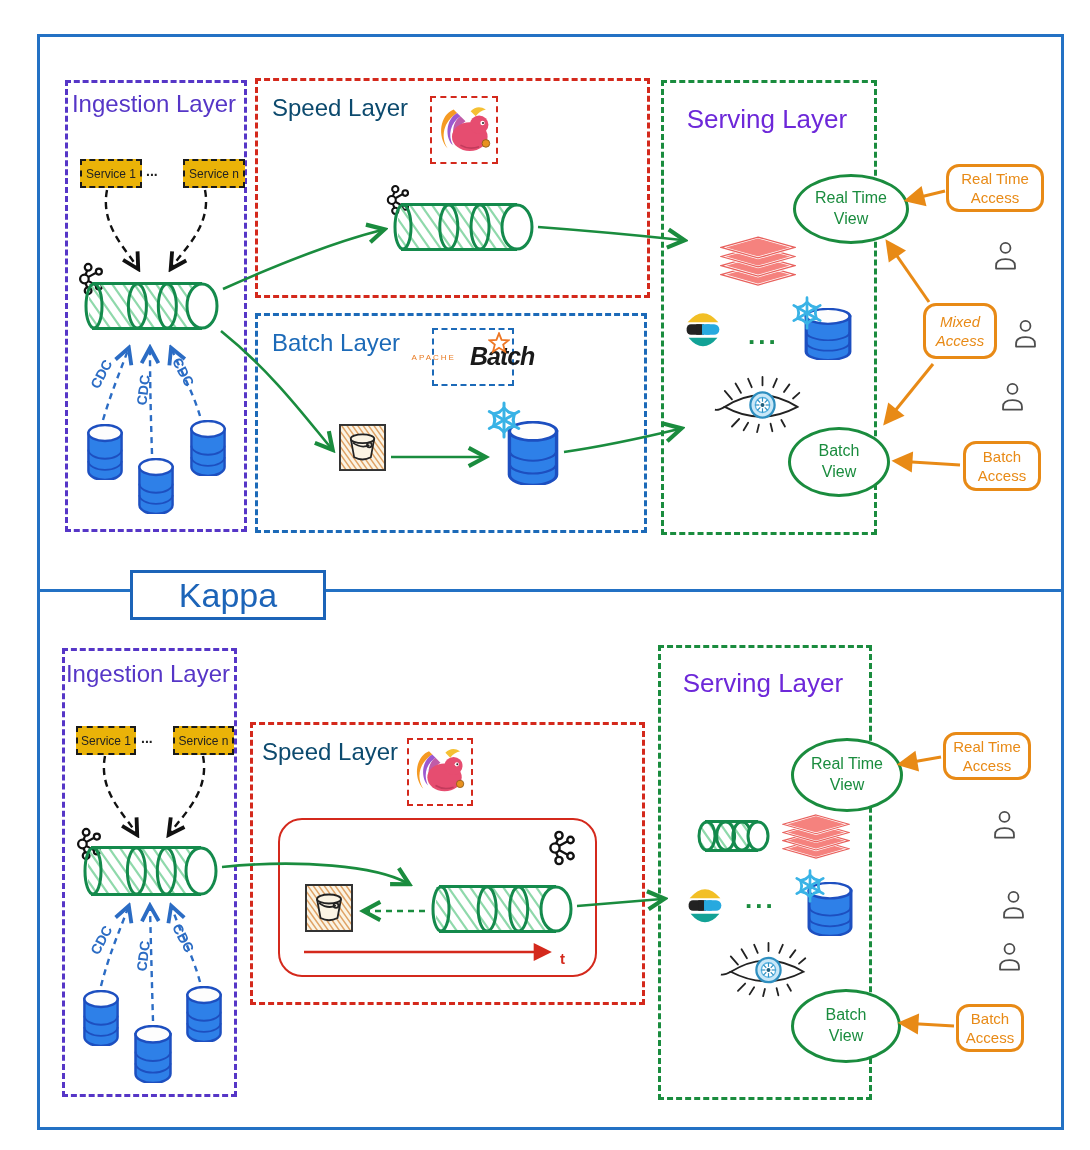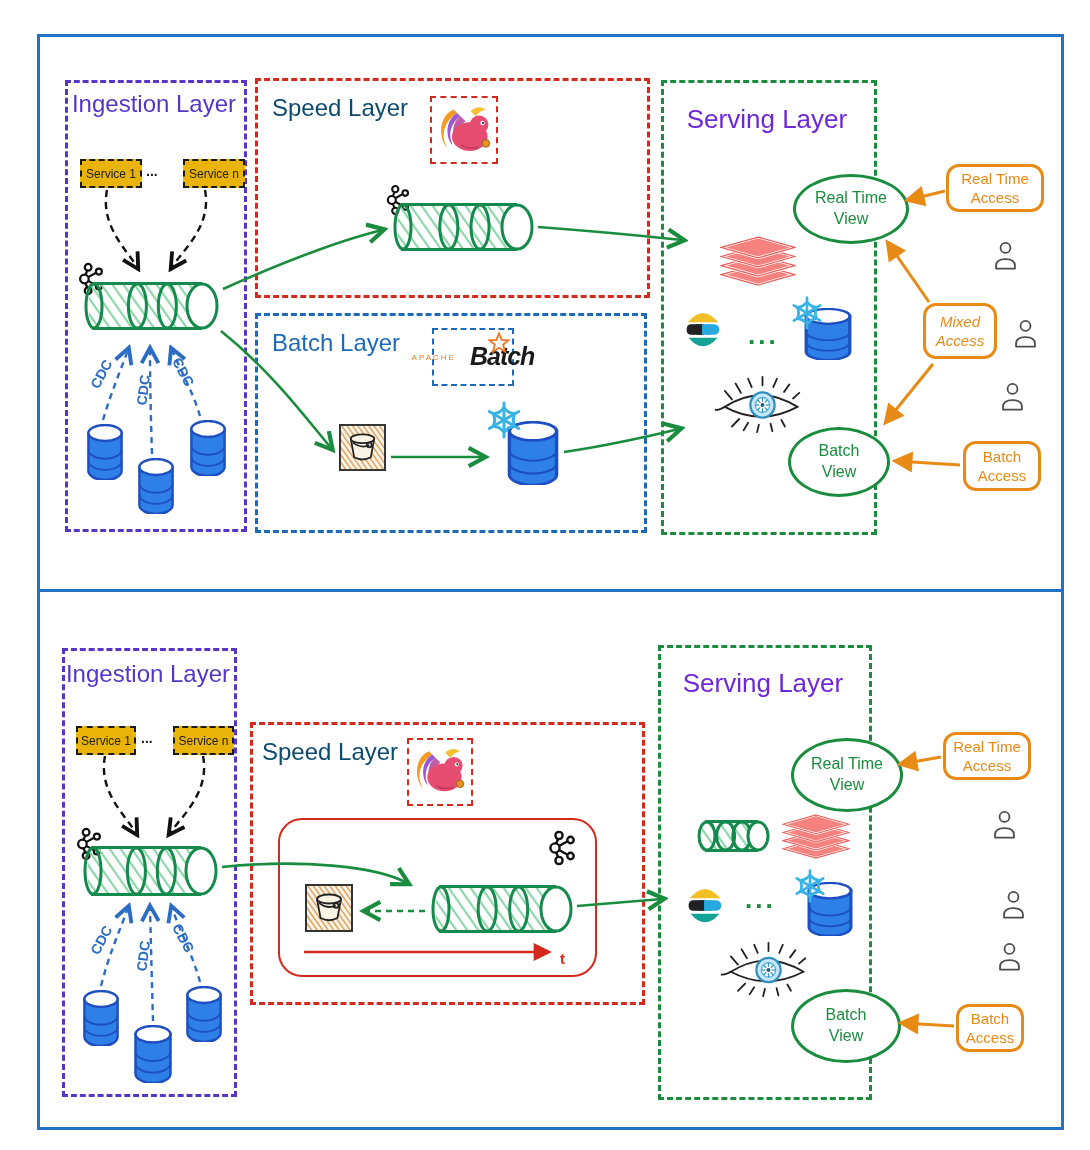--- a/index.html
+++ b/index.html
@@ -36,20 +36,23 @@
   .spark-star{position:absolute;right:2px;top:2px;width:22px;height:22px;}
 </style>
 </head>
 <body>
 
 <div class="canvas">
 
   <div class="abs frame" style="left:37px;top:34px;width:1021px;height:1090px;"></div>
   <div class="abs divider" style="left:37px;top:589px;width:1024px;height:0;"></div>
 
+  <div class="abs tbox" style="left:130px;top:570px;width:190px;height:44px;">
+      <span>Kappa</span>
+    </div>
 
   <div class="abs dashed b-purple" style="left:65px;top:80px;width:176px;height:446px;"></div>
   <div class="abs layer-title t-purple center" style="left:66px;top:90px;width:176px;">Ingestion Layer</div>
   <div class="abs svc" style="left:80px;top:159px;width:58px;height:25px;">
       <span>Service 1</span>
     </div>
   <div class="abs svc-dots" style="left:146px;top:163px;">...</div>
   <div class="abs svc" style="left:183px;top:159px;width:58px;height:25px;">
       <span>Service n</span>
     </div>

